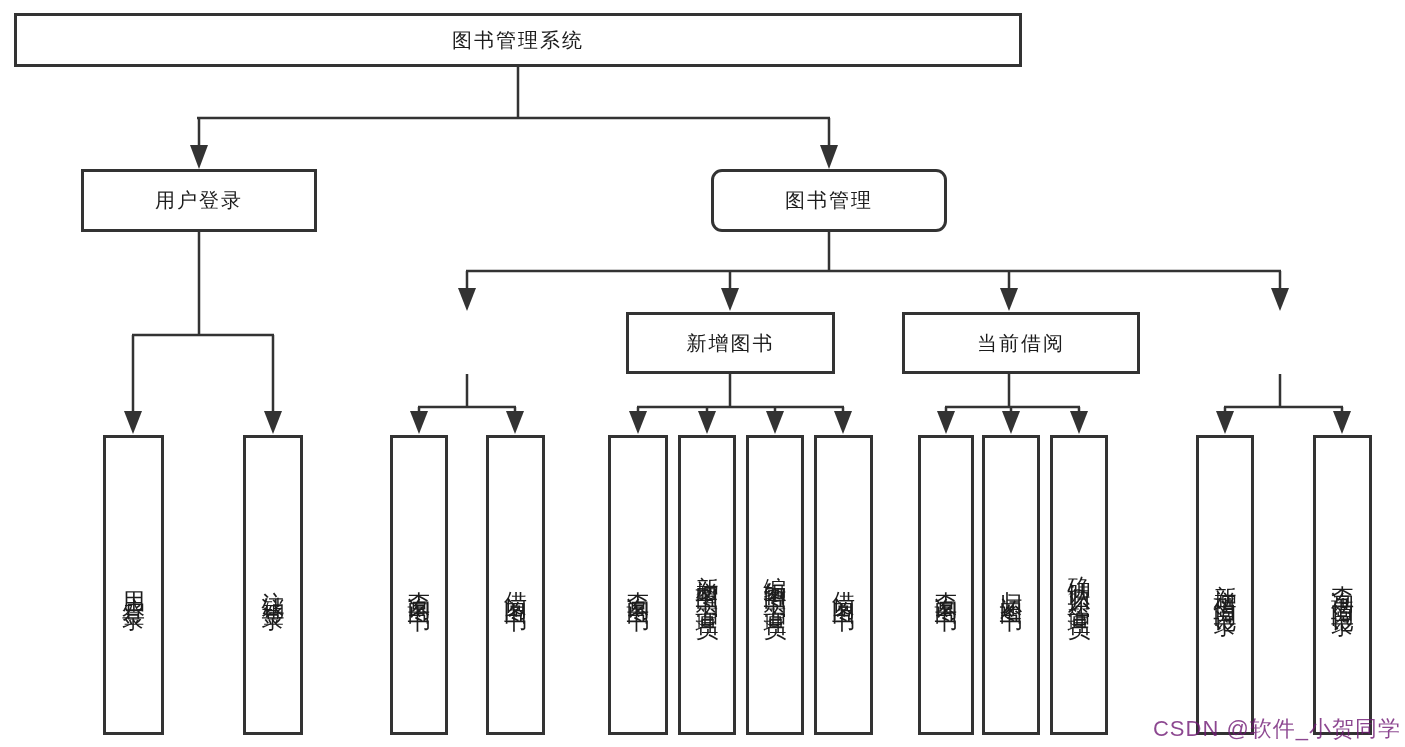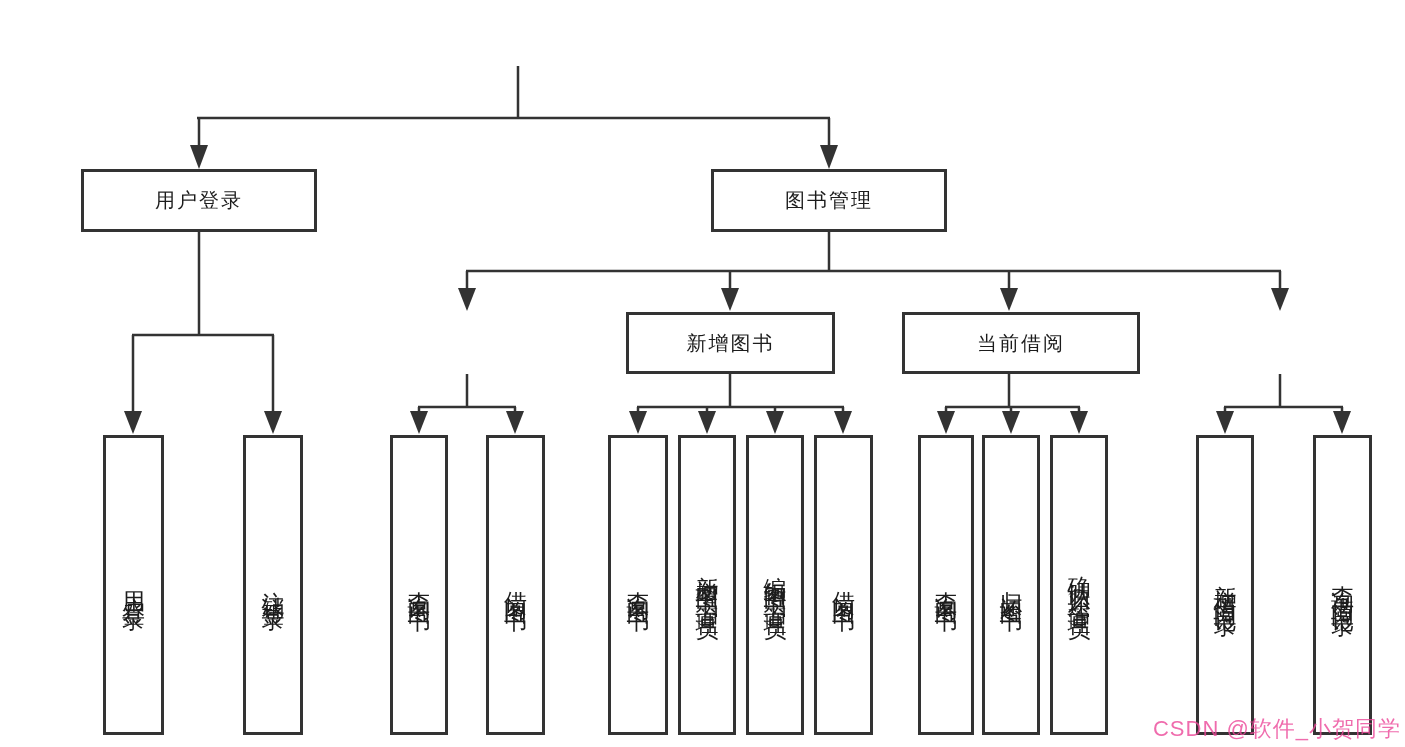--- a/index.html
+++ b/index.html
@@ -17,21 +17,21 @@
     border:3px solid #333333;
     background:#ffffff;
     color:#1c1c1c;
     display:flex;
     align-items:center;
     justify-content:center;
   }
   .h{font-size:20px;letter-spacing:2px;}
   .root{left:14px;top:13px;width:1008px;height:54px;}
   .lvl1a{left:81px;top:169px;width:236px;height:63px;}
-  .lvl1b{left:711px;top:169px;width:236px;height:63px;}
+  .lvl1b{left:711px;top:169px;width:236px;height:63px;border-radius:11px;}
   .lvl2{top:312px;height:62px;}
   .lvl2a{left:363px;width:209px;}
   .lvl2b{left:626px;width:209px;}
   .lvl2c{left:902px;width:238px;}
   .lvl2d{left:1173px;width:214px;}
   .v{top:435px;height:300px;}
   .vt{
     writing-mode:vertical-rl;
     text-orientation:mixed;
     line-height:1;
@@ -51,21 +51,21 @@
   .lf10{left:982px;width:58px;}
   .lf11{left:1050px;width:58px;}
   .lf12{left:1196px;width:58px;}
   .lf13{left:1313px;width:59px;}
   .conn{stroke:#333333;stroke-width:2.5;fill:none;}
   .ah{fill:#333333;stroke:none;}
   .watermark{
     position:absolute;
     right:4px;top:714px;
     font-size:22px;
-    color:#ec4899;
+    color:#701a75;
     opacity:0.8;
     letter-spacing:1px;
     white-space:nowrap;
   }
 </style>
 </head>
 <body>
 
 <div class="stage">
 
@@ -105,20 +105,21 @@
       <polygon class="ah" points="1002,411 1020,411 1011,434"></polygon>
       <polygon class="ah" points="1070,411 1088,411 1079,434"></polygon>
     </g>
     <g>
       <path class="conn" d="M1280,374 V407 M1224,407 H1343 M1225,407 V413 M1342,407 V413"></path>
       <polygon class="ah" points="1216,411 1234,411 1225,434"></polygon>
       <polygon class="ah" points="1333,411 1351,411 1342,434"></polygon>
     </g>
   </svg>
 
+  <div class="box h root">图书管理系统</div>
 
   <div class="box h lvl1a">用户登录</div>
   <div class="box h lvl1b">图书管理</div>
 
   <div class="box h lvl2 lvl2b">新增图书</div>
   <div class="box h lvl2 lvl2c">当前借阅</div>
 
   <div class="box v lf1">
     <span class="vt">用户登录</span>
   </div>

